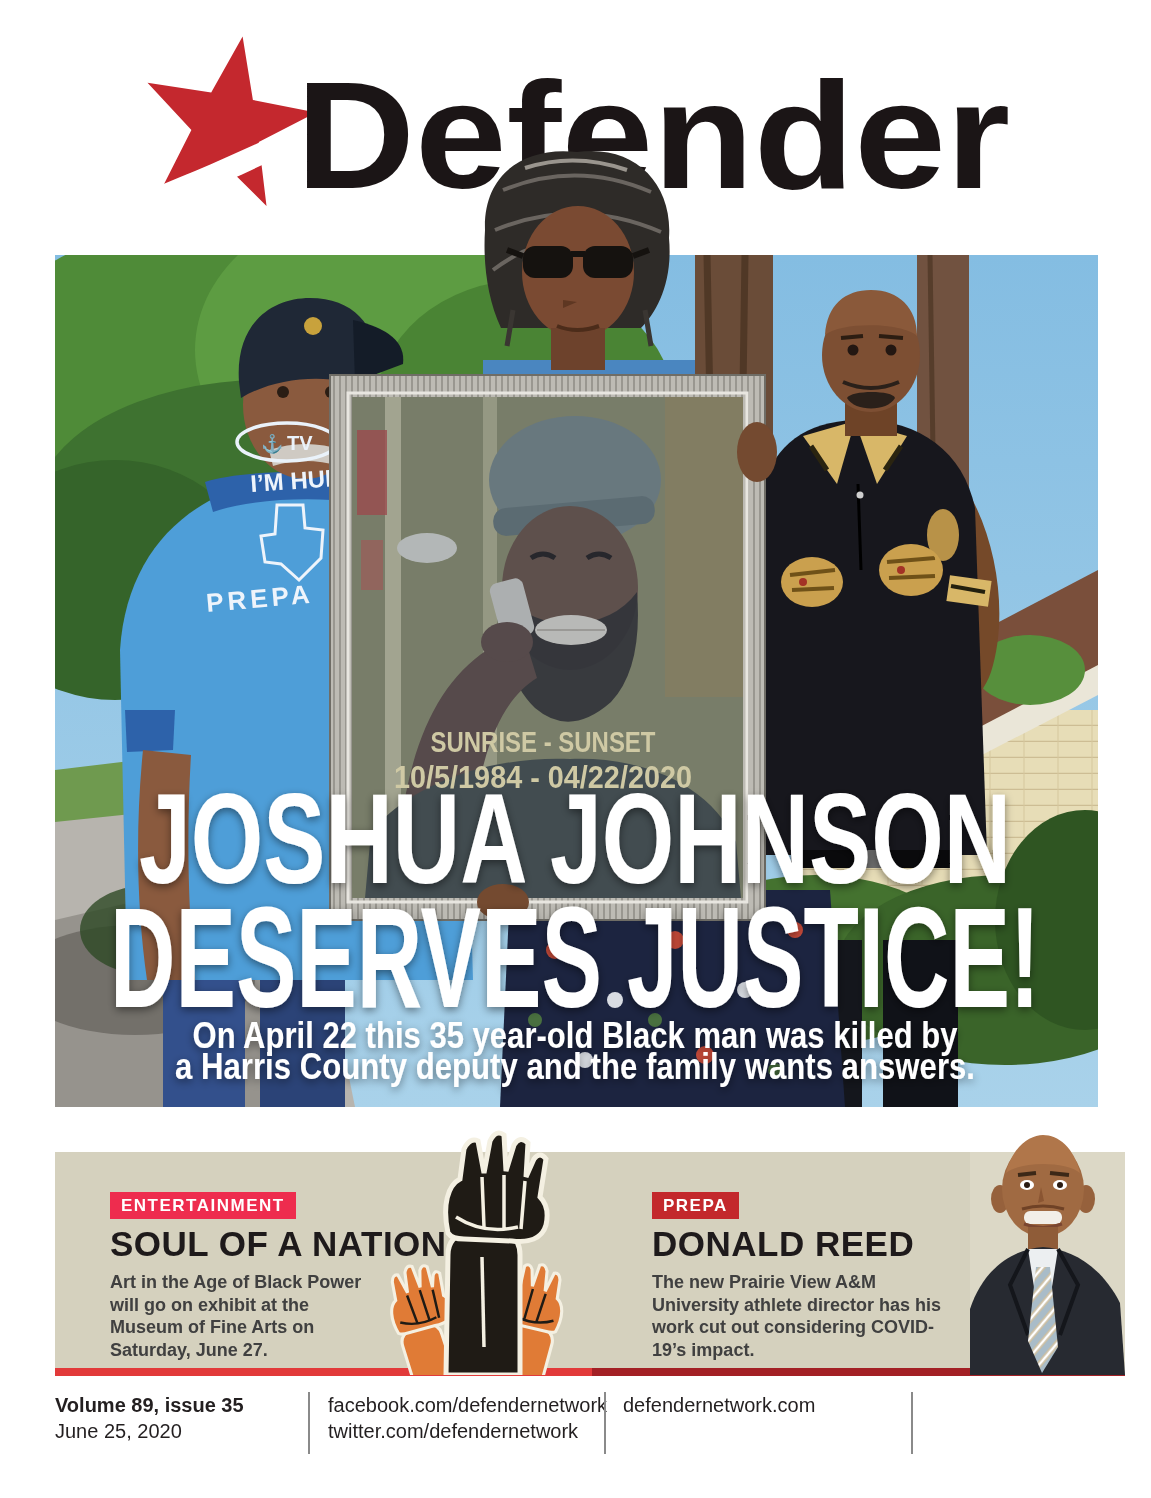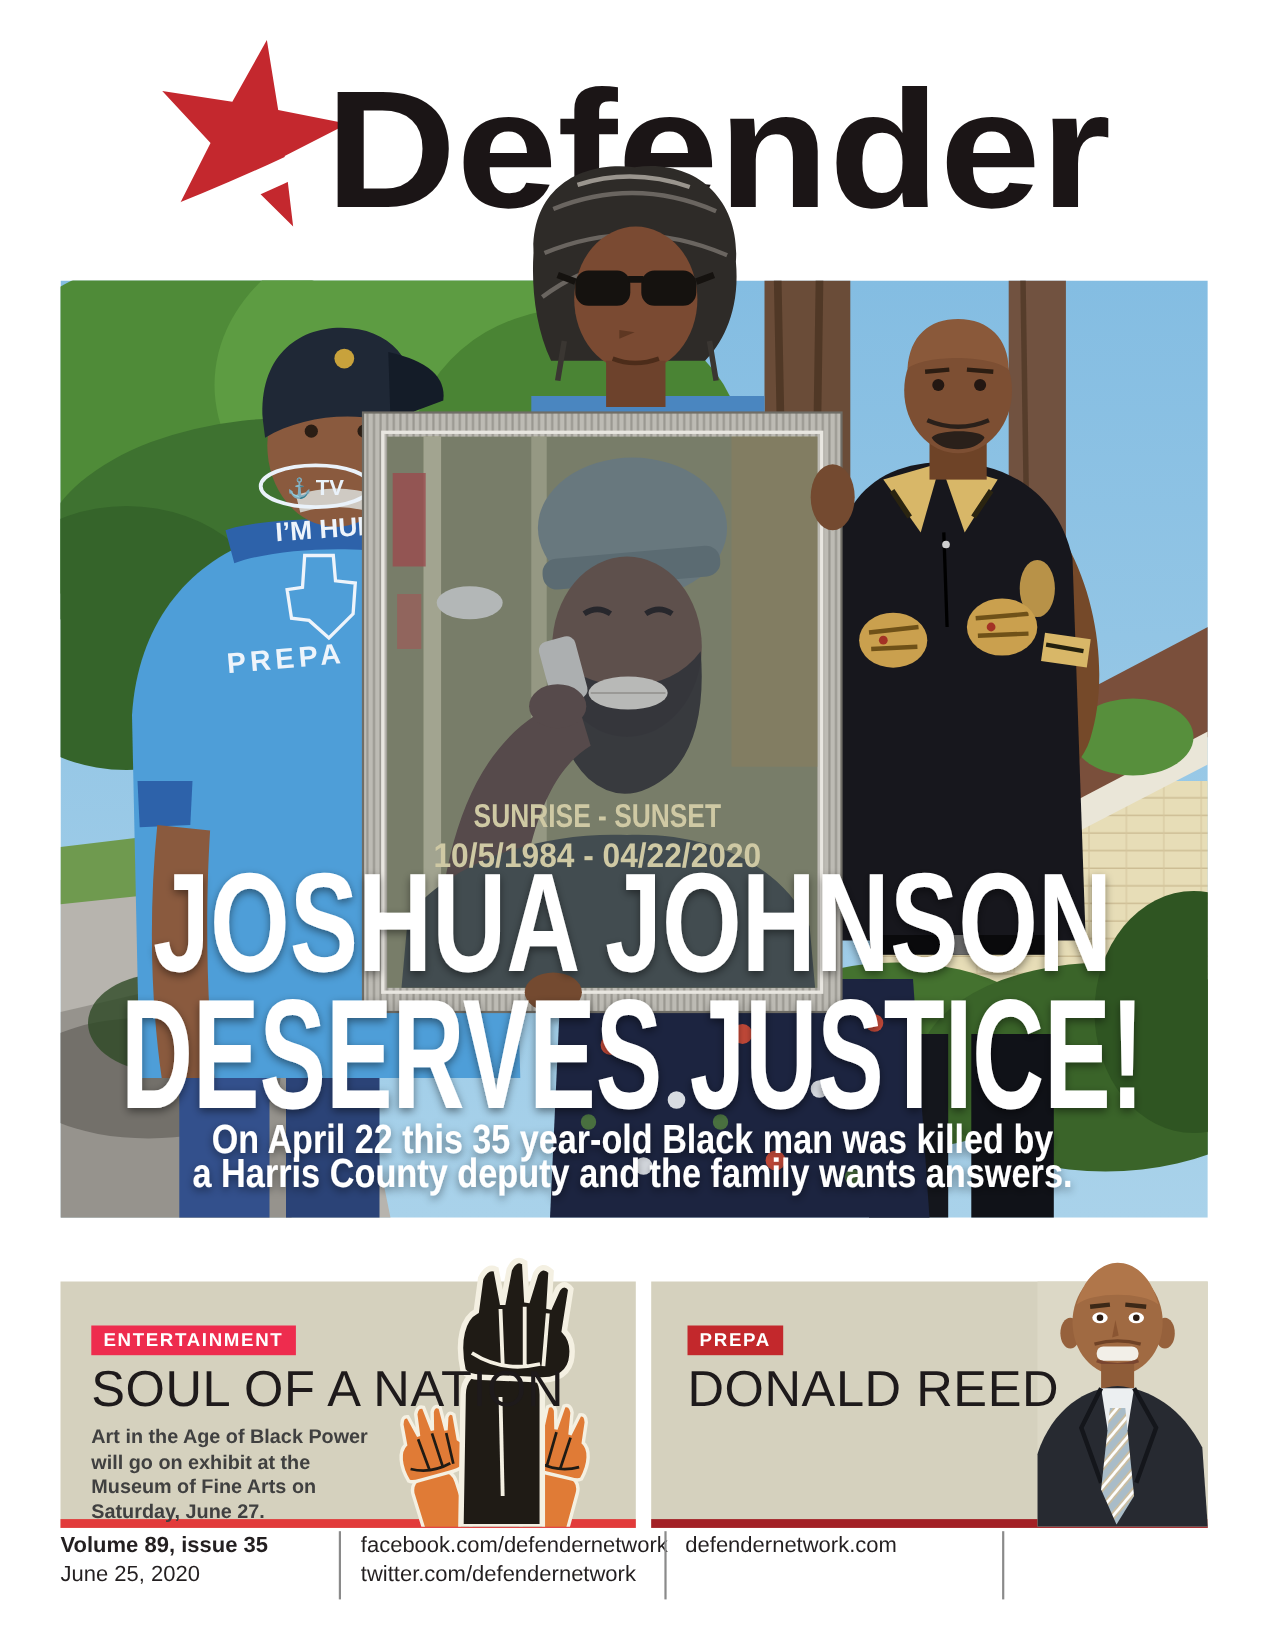--- a/index.html
+++ b/index.html
@@ -6,35 +6,35 @@
   .page {
     position:relative; width:1151px; height:1498px; background:#ffffff;
     font-family:"Liberation Sans", sans-serif; overflow:hidden;
   }
   svg text { font-family:"Liberation Sans", sans-serif; }
   .masthead-svg { position:absolute; left:0; top:0; }
   .hero-svg { position:absolute; left:55px; top:150px; }
 
   .teasers { position:absolute; left:55px; top:1152px; width:1043px; height:224px; }
   .teaser {
-    position:absolute; top:13px; height:216px; background:#d5d1be;
+    position:absolute; top:0; height:216px; background:#d5d1be;padding-left:27px;
   }
   .teaser.left  { left:0;   width:523px; border-bottom:8px solid #e23a3a; }
   .teaser.right { left:537px; width:506px; border-bottom:8px solid #a32025; }
   .teaser-content { position:relative; z-index:2; }
   .teaser.left  .teaser-content { padding:40px 0 0 28px; }
   .teaser.right .teaser-content { padding:40px 0 0 33px; }
   .section-badge {
     display:inline-block; color:#ffffff; font-weight:bold; font-size:17px;
     letter-spacing:1.5px; padding:4px 11px 3px 11px;
   }
   .teaser.left  .section-badge { background:#ee2c4e; }
   .teaser.right .section-badge { background:#c3282c; }
   .teaser-title {
-    margin-top:7px; font-size:46px; font-weight:normal; color:#1e1a1b;
+    margin-top:7px; font-size:35px; font-weight:bold; color:#1e1a1b;
     letter-spacing:0.5px; line-height:1;
   }
   .teaser-body {
     margin-top:10px; font-size:18px; line-height:1.25; color:#404040; font-weight:bold;
   }
   .teaser.left  .teaser-body { width:268px; }
   .teaser.right .teaser-body { width:300px; }
   .fists-svg    { position:absolute; right:6px; top:-27px; z-index:1; }
   .portrait-svg { position:absolute; right:0;  top:-27px; z-index:1; }
 
@@ -317,20 +317,21 @@
         <path d="M54,99 Q73,106 92,99" stroke="#7a4630" stroke-width="3" fill="none"></path>
         <rect x="58" y="102" width="30" height="24" fill="#8f5c38"></rect>
         <path d="M0,250 L0,184 C14,142 44,124 73,122 C102,124 132,142 150,178 L155,250 Z" fill="#272a31"></path>
         <polygon points="58,124 88,124 82,162 64,162" fill="#eceff1"></polygon>
         <path d="M58,124 L40,160 L58,210 M88,124 L108,160 L90,210" stroke="#14161b" stroke-width="4" fill="none"></path>
         <polygon points="66,142 80,142 88,222 72,248 58,216" fill="url(#tiestripe)"></polygon>
       </svg>
       <div class="teaser-content">
         <span class="section-badge">PREPA</span>
         <div class="teaser-title">DONALD REED</div>
+        <div class="teaser-body">The new Prairie View A&amp;M University athlete director has his work cut out considering COVID-19’s impact.</div>
       </div>
     </div>
   </div>
 
   <div class="footer">
     <div class="footer-col col-volume">
       <div class="bold">Volume 89, issue 35</div>
       <div>June 25, 2020</div>
     </div>
     <div class="footer-divider"></div>

